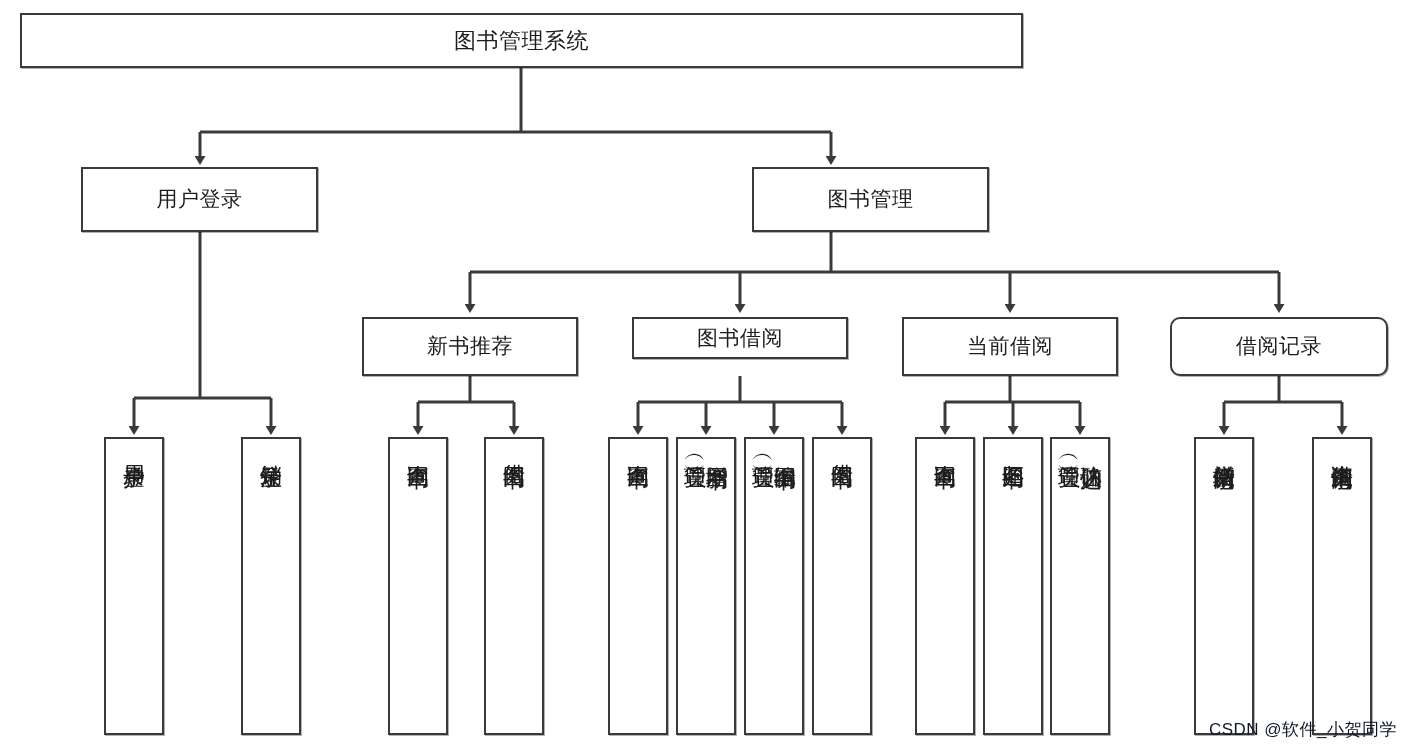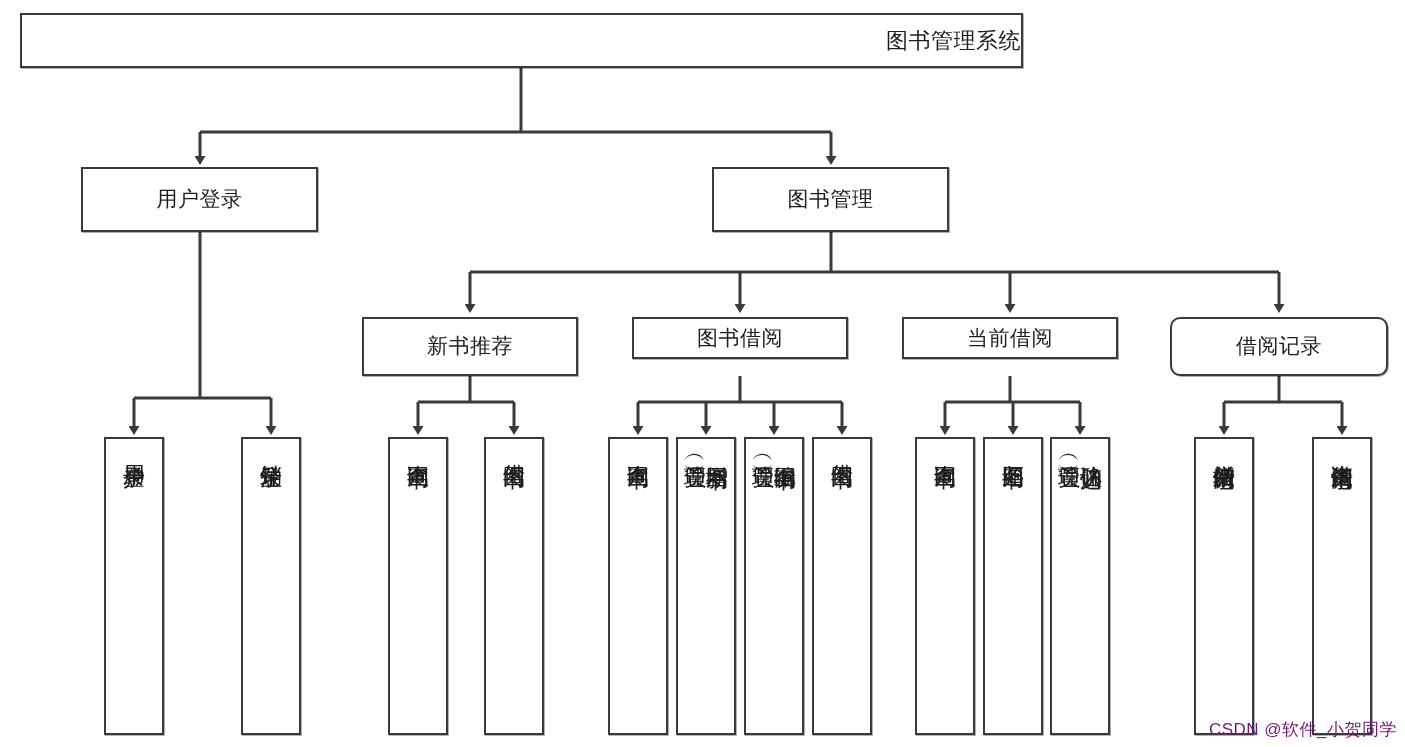--- a/index.html
+++ b/index.html
@@ -69,21 +69,21 @@
   .node.vert.two-col .label {
     writing-mode: vertical-rl;
     text-orientation: upright;
     white-space: pre-line;
   }
   #watermark {
     position: absolute;
     right: 8px;
     bottom: 6px;
     font-size: 17px;
-    color: #701a75;
+    color: #0f172a;
     z-index: 5;
     white-space: nowrap;
     letter-spacing: 0.5px;
   }
 </style>
 </head>
 <body>
 
 <div id="diagram-canvas">
 
@@ -130,38 +130,38 @@
       <path d="M1013,402 L1013,427" marker-end="url(#arrow)"></path>
       <path d="M1080,402 L1080,427" marker-end="url(#arrow)"></path>
 
       <path d="M1279,376 L1279,402"></path>
       <path d="M1224,402 L1342,402"></path>
       <path d="M1224,402 L1224,427" marker-end="url(#arrow)"></path>
       <path d="M1342,402 L1342,427" marker-end="url(#arrow)"></path>
     </g>
   </svg>
 
-  <div class="node horiz root" style="left:20px; top:13px; width:1003px; height:55px;justify-content:flex-end;">
+  <div class="node horiz root" style="left:20px; top:13px; width:1003px; height:55px;">
     <span class="label">图书管理系统</span>
   </div>
 
   <div class="node horiz" style="left:81px; top:167px; width:237px; height:65px;">
     <span class="label">用户登录</span>
   </div>
-  <div class="node horiz" style="left:712px; top:167px; width:237px; height:65px;">
+  <div class="node horiz" style="left:752px; top:167px; width:237px; height:65px;">
     <span class="label">图书管理</span>
   </div>
 
   <div class="node horiz" style="left:362px; top:317px; width:216px; height:59px;">
     <span class="label">新书推荐</span>
   </div>
   <div class="node horiz" style="left:632px; top:317px; width:216px; height:42px;">
     <span class="label">图书借阅</span>
   </div>
-  <div class="node horiz" style="left:902px; top:317px; width:216px; height:42px;">
+  <div class="node horiz" style="left:902px; top:317px; width:216px; height:59px;">
     <span class="label">当前借阅</span>
   </div>
   <div class="node horiz" style="left:1170px; top:317px; width:218px; height:59px;border-radius:10px;">
     <span class="label">借阅记录</span>
   </div>
 
   <div class="node vert" style="left:104px; top:437px; width:60px; height:298px;">
     <span class="label">用户登录</span>
   </div>
   <div class="node vert" style="left:241px; top:437px; width:60px; height:298px;">

